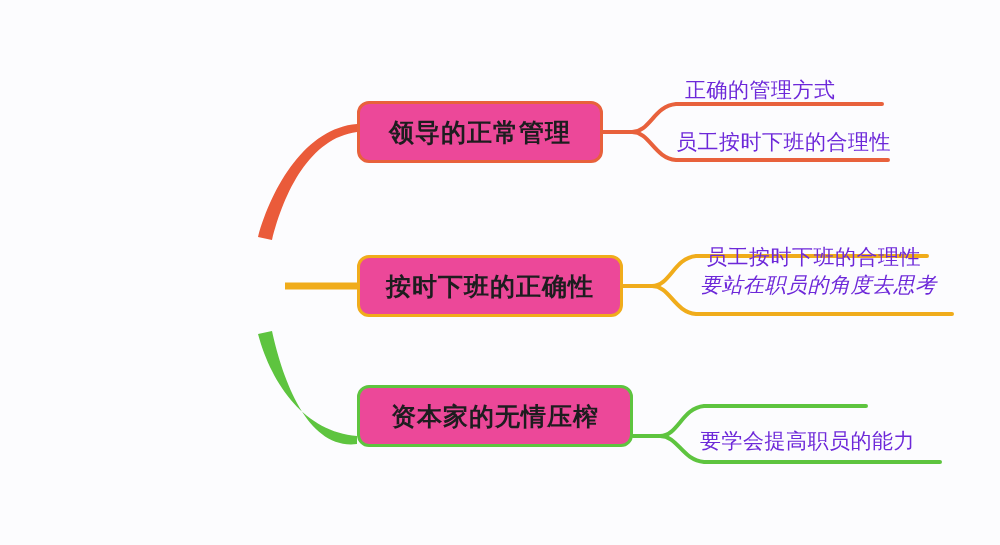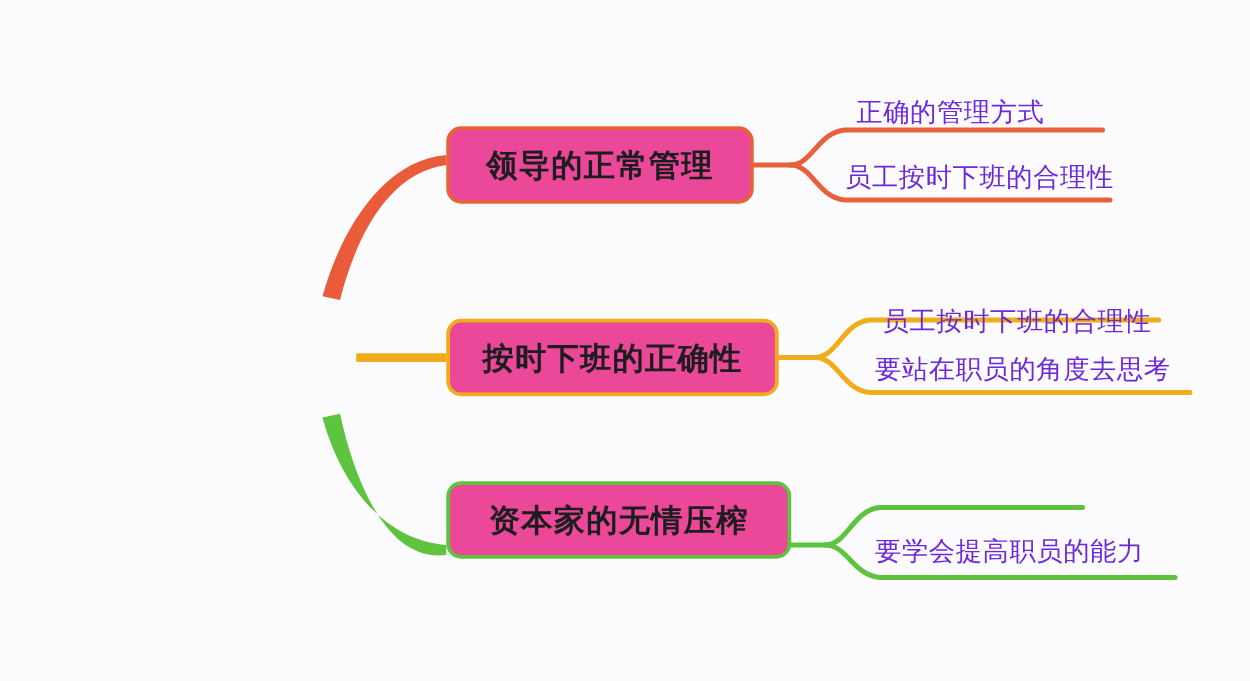--- a/index.html
+++ b/index.html
@@ -82,21 +82,21 @@
     position: absolute;
     font-size: 21px;
     color: #6d28d9;
     white-space: nowrap;
     letter-spacing: 0.5px;
   }
 
   .leaf-l1 { left: 685px; top: 76px; }
   .leaf-l2 { left: 676px; top: 128px; }
   .leaf-l3 { left: 706px; top: 227px; margin-top: 16px; }
-  .leaf-l4 { left: 700px; top: 281px; }
+  .leaf-l4 { left: 700px; top: 271px; font-style: italic; }
   .leaf-l5 { left: 706px; top: 374px; }
   .leaf-l6 { left: 700px; top: 427px; text-align: center; }
 </style>
 </head>
 <body>
 
 <div id="canvas">
 
   <svg id="wires" viewBox="0 0 1000 545" xmlns="http://www.w3.org/2000/svg">
 

